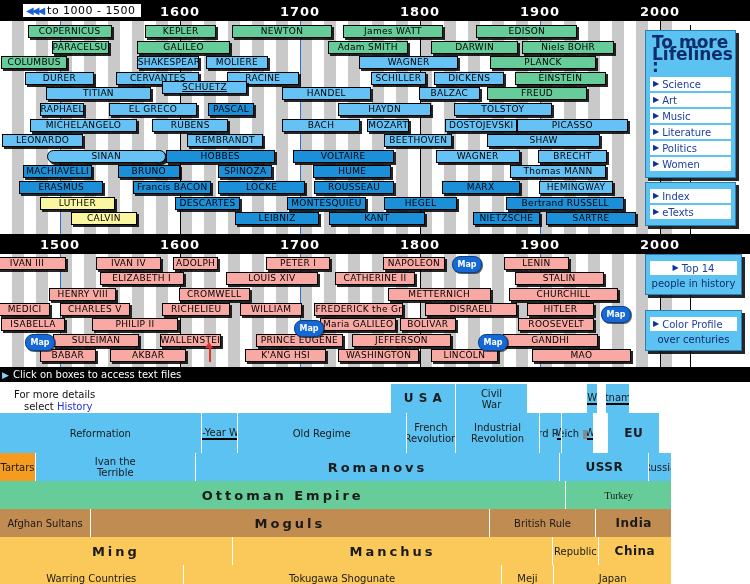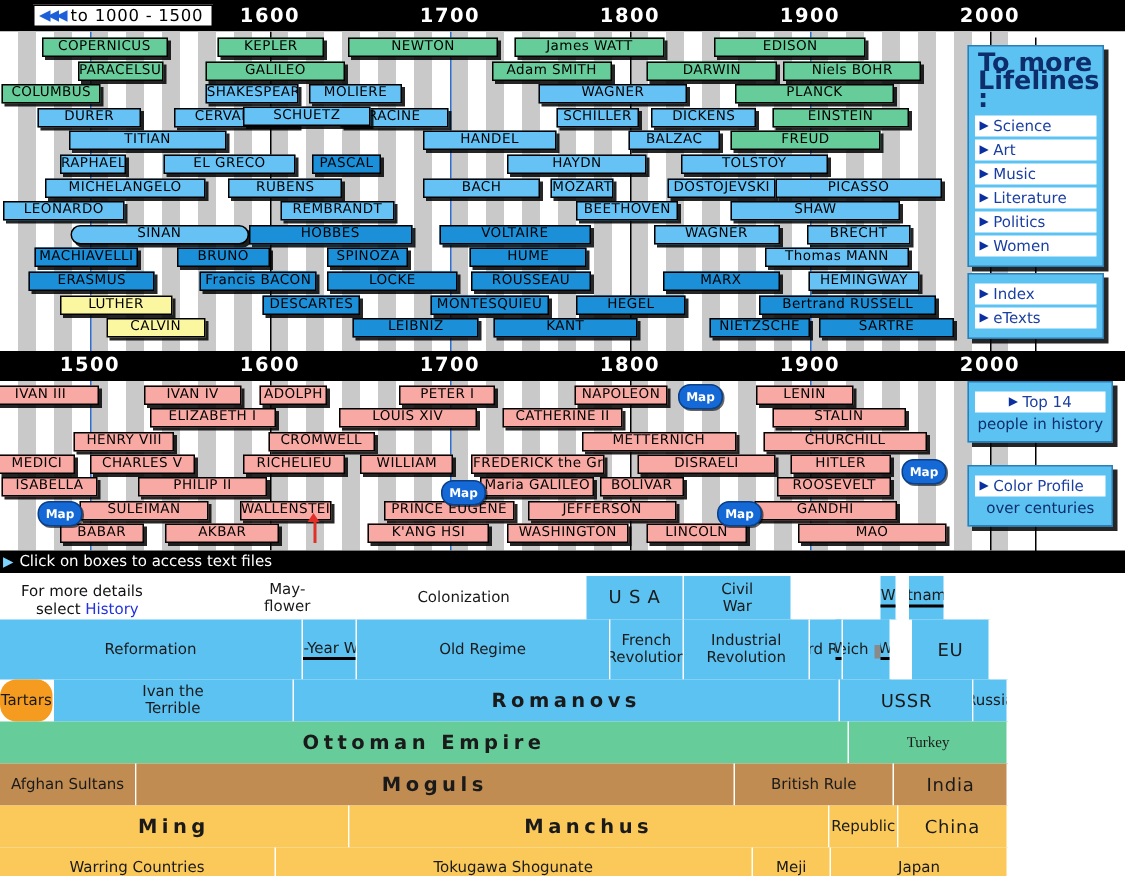--- a/index.html
+++ b/index.html
@@ -107,21 +107,21 @@
   }
   .cell.blue{background:#5bc2f2;}
   .cell.plain{background:#ffffff;}
   .cell.green{background:#66cc99;}
   .cell.tan{background:#c08c52;}
   .cell.gold{background:#fbc košn;}
   .cell.gold{background:#fbc95a;}
   .cell.orange{background:#f59c20;}
   .cell.sep{border-right:1px solid #ffffff;}
   .cell.big{font-weight:bold;font-size:13px;letter-spacing:3px;}
-  .cell.med{font-weight:normal;font-size:12px;letter-spacing:.5px;}
+  .cell.med{font-weight:bold;font-size:12px;letter-spacing:.5px;}
   .cell .u{border-bottom:2px solid #000;}
   .swatch{display:inline-block;width:18px;height:9px;background:#8a8a8a;vertical-align:middle;}
   .hlink{color:#2233dd;}
   .twoline{display:flex;flex-direction:column;line-height:11px;}
   .inlinewrap{display:flex;align-items:flex-end;gap:4px;}
 </style>
 </head>
 <body>
 
 <div id="root">
@@ -192,21 +192,21 @@
         <div class="bar art" style="left: 206.4px; width: 61.2px; top: 35.2px;">MOLIERE</div>
         <div class="bar art" style="left: 358.8px; width: 99.6px; top: 35.2px;">WAGNER</div>
         <div class="bar sci" style="left: 489.6px; width: 106.8px; top: 35.2px;">PLANCK</div>
         <div class="bar art" style="left: 25.2px; width: 68.4px; top: 50.8px;">DURER</div>
         <div class="bar art" style="left: 116.4px; width: 82.8px; top: 50.8px;">CERVANTES</div>
         <div class="bar art" style="left: 226.8px; width: 72px; top: 50.8px;">RACINE</div>
         <div class="bar art" style="left: 370.8px; width: 55.2px; top: 50.8px;">SCHILLER</div>
         <div class="bar art" style="left: 434.4px; width: 69.6px; top: 50.8px;">DICKENS</div>
         <div class="bar sci" style="left: 514.8px; width: 91.2px; top: 50.8px;">EINSTEIN</div>
         <div class="bar art" style="left: 45.6px; width: 105.6px; top: 66.4px;">TITIAN</div>
-        <div class="bar art" style="left: 162px; width: 85px; top: 50px;">SCHUETZ</div>
+        <div class="bar art" style="left: 162px; width: 85px; top: 60px; text-decoration: underline;">SCHUETZ</div>
         <div class="bar art" style="left: 282px; width: 88.8px; top: 66.4px;">HANDEL</div>
         <div class="bar art" style="left: 418.8px; width: 61.2px; top: 66.4px;">BALZAC</div>
         <div class="bar sci" style="left: 487.2px; width: 99.6px; top: 66.4px;">FREUD</div>
         <div class="bar art" style="left: 39.6px; width: 44.4px; top: 82px;">RAPHAEL</div>
         <div class="bar art" style="left: 109.2px; width: 87.6px; top: 82px;">EL GRECO</div>
         <div class="bar deep" style="left: 207.6px; width: 46.8px; top: 82px;">PASCAL</div>
         <div class="bar art" style="left: 338.4px; width: 92.4px; top: 82px;">HAYDN</div>
         <div class="bar art" style="left: 453.6px; width: 98.4px; top: 82px;">TOLSTOY</div>
         <div class="bar art" style="left: 30px; width: 106.8px; top: 97.6px;">MICHELANGELO</div>
         <div class="bar art" style="left: 152.4px; width: 75.6px; top: 97.6px;">RUBENS</div>
@@ -348,29 +348,20 @@
   <div class="ruler" id="ruler-bot" style="top:367px;height:15px;background:transparent;">
       <div class="tick" style="left: 300px; color: rgb(0, 0, 0);">1700</div>
       <div class="tick" style="left: 420px; color: rgb(0, 0, 0);">1800</div>
       <div class="tick" style="left: 540px; color: rgb(0, 0, 0);">1900</div>
       <div class="tick" style="left: 660px; color: rgb(0, 0, 0);">2000</div>
     </div>
 
   <div id="bands">
       <div class="bandrow" style="top: 384px; height: 29px;">
         <div class="cell plain sep" style="left: 0px; width: 156px;"></div>
-        <div class="cell plain sep" style="left: 156px; width: 72px;">
-          <div class="twoline">
-            <div>May-</div>
-            <div>flower</div>
-          </div>
-        </div>
-        <div class="cell plain sep" style="left: 228px; width: 163.2px;">
-          <span>Colonization</span>
-        </div>
         <div class="cell blue med sep" style="left: 391.2px; width: 64.8px;">
           <span>U S A</span>
         </div>
         <div class="cell blue sep" style="left: 456px; width: 72px;">
           <div class="twoline">
             <div>Civil</div>
             <div>War</div>
           </div>
         </div>
         <div class="cell blue sep" style="left: 586.8px; width: 10.8px;">
@@ -412,21 +403,21 @@
           <span class="u">WW I</span>
         </div>
         <div class="cell blue sep" style="left: 586.8px; width: 7.2px;">
           <span class="u">WW II</span>
         </div>
         <div class="cell blue med sep" style="left: 608.4px; width: 51.6px;">
           <span>EU</span>
         </div>
       </div>
       <div class="bandrow" style="top: 453px; height: 28px;">
-        <div class="cell orange sep" style="left: 0px; width: 36px; border-radius: 11px;">
+        <div class="cell orange sep" style="left: 0px; width: 36px;">
           <span>Tartars</span>
         </div>
         <div class="cell blue sep" style="left: 36px; width: 159.6px;">
           <div class="twoline">
             <div>Ivan the</div>
             <div>Terrible</div>
           </div>
         </div>
         <div class="cell blue big sep" style="left: 195.6px; width: 364.8px;">
           <span>Romanovs</span>

